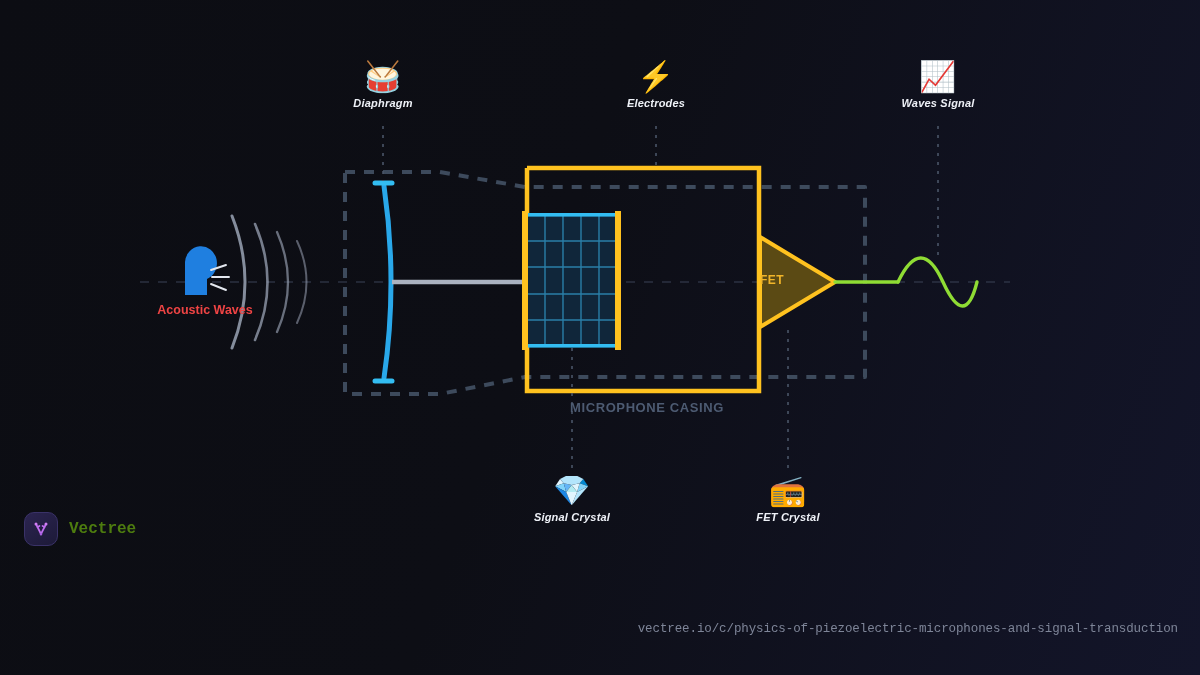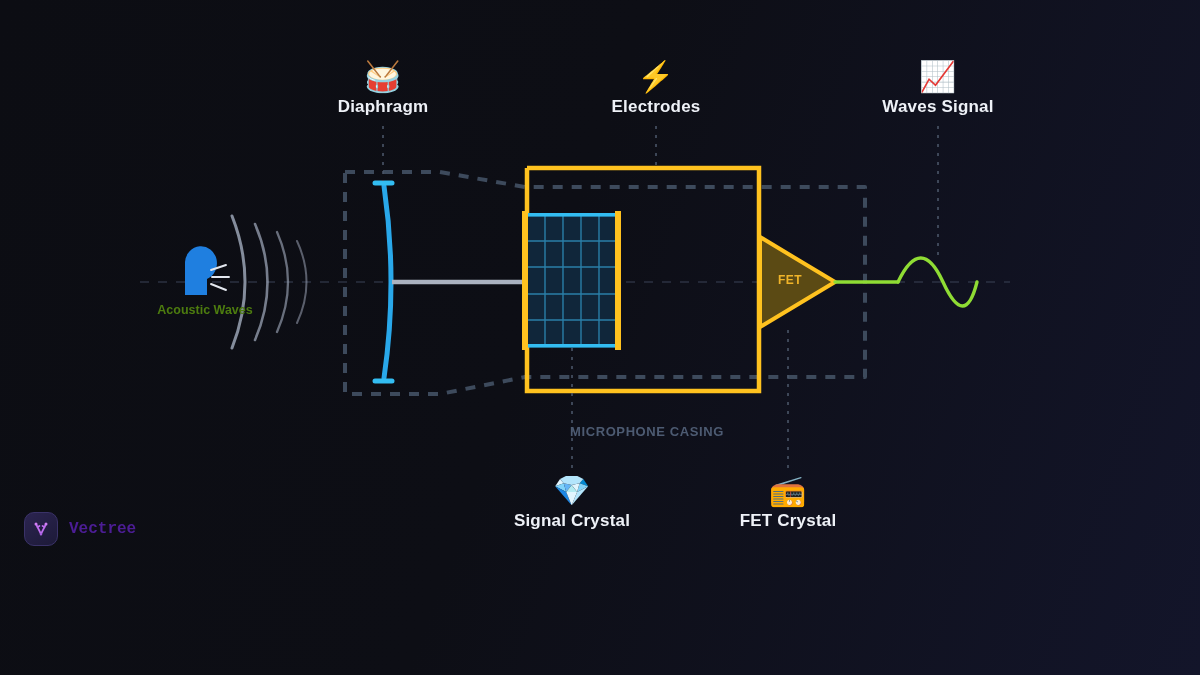--- a/index.html
+++ b/index.html
@@ -22,64 +22,65 @@
   }
 
   
   svg.diagram { position:absolute; top:0; left:0; width:1200px; height:675px; }
 
   
   .callout { position:absolute; text-align:center; width:160px; }
   .callout .emoji { font-size:30px; line-height:34px; display:block; }
   .callout .cap {
     display:block; margin-top:3px;
-    font-size:17px; font-weight:bold; color:#eef1f7;
+    font-size:11px; font-weight:bold; color:#eef1f7;
     letter-spacing:.2px;
+    font-style:italic;
   }
 
   #c-diaphragm { left:303px; top:60px; }
   #c-electrodes { left:576px; top:60px; }
   #c-output    { left:858px; top:60px; }
   #c-piezo     { left:492px; top:474px; }
   #c-fetpre    { left:708px; top:474px; }
 
   .inline-label {
-    position:absolute; font-size:12.5px; font-weight:bold; color:#4d7c0f;
+    position:absolute; font-size:12.5px; font-weight:bold; color:#ef4444;
     text-align:center; width:180px;
   }
   #lbl-acoustic { left:115px; top:303px; }
 
   .casing-label {
     position:absolute; left:547px; top:400px; width:200px; text-align:center;
-    font-size:13px; font-weight:bold; letter-spacing:.6px; color:#4d5b72;margin-top:24px;
+    font-size:13px; font-weight:bold; letter-spacing:.6px; color:#4d5b72;
   }
 
   
   .brand { position:absolute; left:24px; top:512px; display:flex; align-items:center; gap:11px; }
   .logo {
     width:34px; height:34px; border-radius:10px;
     background:linear-gradient(145deg,#2b2450,#1d1a38);
     border:1px solid #3a3268;
     display:flex; align-items:center; justify-content:center;
   }
-  .brandname { font-family:"Liberation Mono", monospace; font-size:16px; font-weight:bold; color:#4c1d95; }
+  .brandname { font-family:"Liberation Mono", monospace; font-size:16px; font-weight:bold; color:#4d7c0f; }
 
   .headline {
     position:absolute; left:22px; top:548px; width:660px;
     font-family:"Liberation Mono", monospace;
     font-size:30px; font-weight:bold; line-height:1.06;
     color:#ffffff; letter-spacing:-.2px;
   }
   .url {
     position:absolute; right:22px; top:622px;
     font-family:"Liberation Mono", monospace;
     font-size:12.5px; color:#7e8598; letter-spacing:-.1px;
   }
   .fet-text {
-    position:absolute; left:760px; top:273px; width:60px; text-align:center;
+    position:absolute; left:760px; top:273px; width:60px; 
     font-size:12px; font-weight:bold; color:#f0b429; letter-spacing:.4px;
   }
 </style>
 </head>
 <body>
 
 <div id="stage">
 
 
   <svg class="diagram" viewBox="0 0 1200 675">
@@ -193,14 +194,15 @@
           <path d="M 13.5 8 L 11.5 7"></path>
         </g>
         <circle cx="5" cy="5" r="1.5" fill="#d07ef5"></circle>
         <circle cx="15" cy="5" r="1.5" fill="#d07ef5"></circle>
         <circle cx="10" cy="15" r="1.3" fill="#a95fe0"></circle>
       </svg>
     </div>
     <div class="brandname">Vectree</div>
   </div>
 
+  <div class="url">vectree.io/c/physics-of-piezoelectric-microphones-and-signal-transduction</div>
 
 </div>
 
 </body></html>

